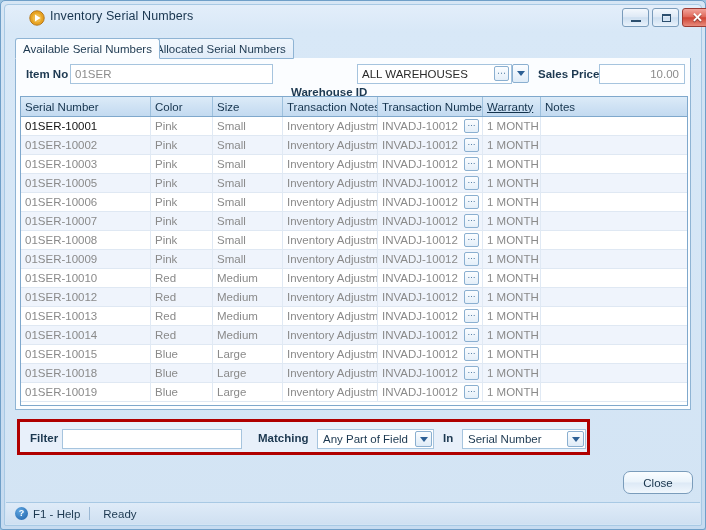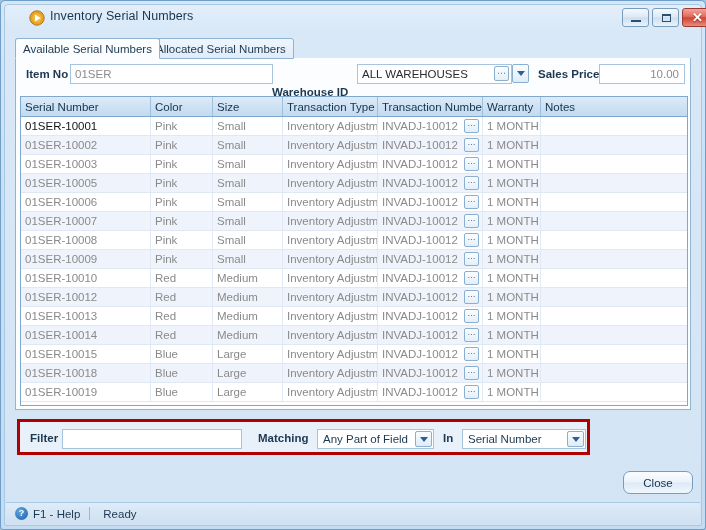--- a/index.html
+++ b/index.html
@@ -332,39 +332,39 @@
         <span>Allocated Serial Numbers</span>
       </div>
     </div>
 
     <div class="panel">
 
       <div class="fieldrow">
         <div class="lbl" style="left:10px;">Item No</div>
         <div class="txtbox" style="left:54px; width:203px;">01SER</div>
 
-        <div class="lbl" style="left:256px;margin-top:18px;">Warehouse ID</div>
+        <div class="lbl" style="left:275px;margin-top:18px;">Warehouse ID</div>
         <div class="txtbox" style="left:341px; width:155px; color:#2b2b2b;">ALL WAREHOUSES</div>
         <div class="lookup-btn" style="left:478px; top:8px;">⋯</div>
         <div class="ddbtn" style="left:496px; top:6px;">
           <span class="caret"></span>
         </div>
 
         <div class="lbl" style="left:522px;">Sales Price</div>
         <div class="txtbox num" style="left:583px; width:86px;">10.00</div>
       </div>
 
       <div class="grid">
         <div class="grid-head">
             <div class="hc" style="width: 130px;">Serial Number</div>
             <div class="hc" style="width: 62px;">Color</div>
             <div class="hc" style="width: 70px;">Size</div>
-            <div class="hc" style="width: 95px;">Transaction Type</div>
+            <div class="hc" style="width: 95px;">Transaction Notes</div>
             <div class="hc" style="width: 105px;">Transaction Number</div>
-            <div class="hc" style="width: 58px;">Warranty</div>
+            <div class="hc" style="width: 58px; text-decoration: underline;">Warranty</div>
             <div class="hc" style="width: 146px;">Notes</div>
           </div>
         <div>
             <div class="grow odd current">
               <div class="gc first" style="width: 130px;">01SER-10001</div>
               <div class="gc" style="width: 62px;">Pink</div>
               <div class="gc" style="width: 70px;">Small</div>
               <div class="gc" style="width: 95px;">Inventory Adjustm·</div>
               <div class="gc txn" style="width: 105px;">INVADJ-10012<span class="cell-ell">⋯</span></div>
               <div class="gc" style="width: 58px;">1 MONTH</div>

